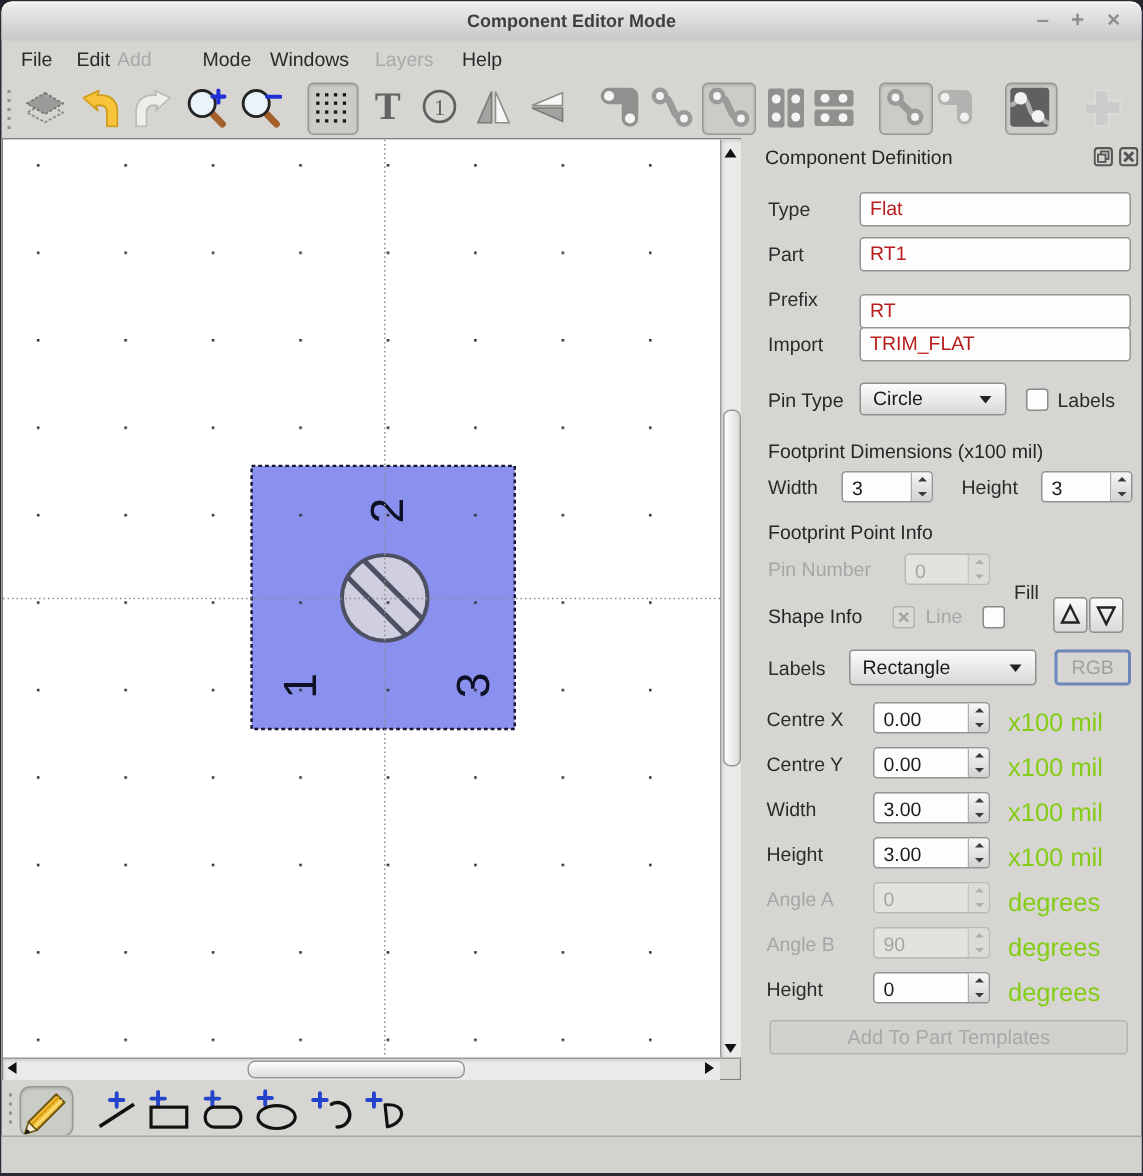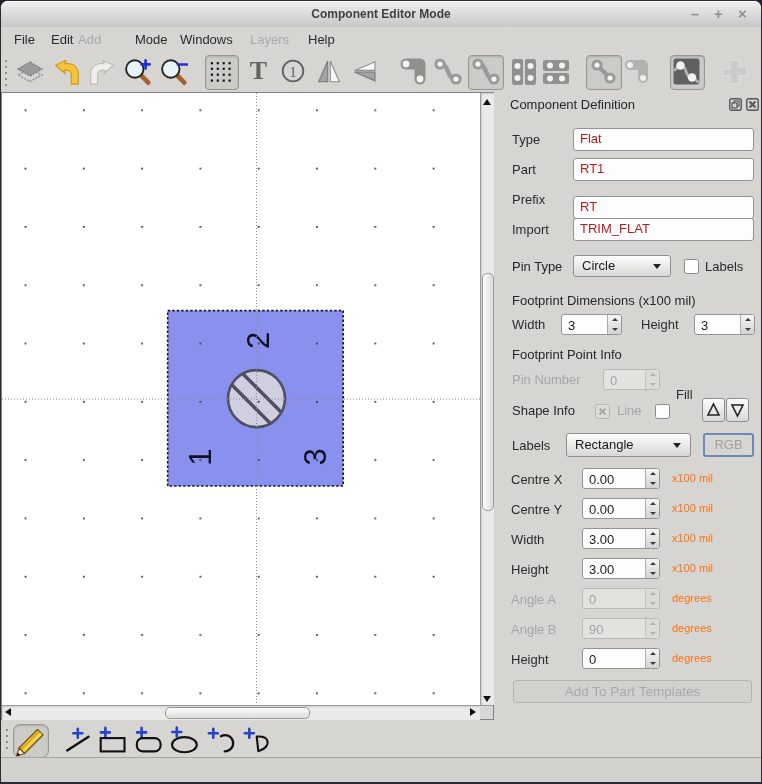--- a/index.html
+++ b/index.html
@@ -49,21 +49,21 @@
       border-right:3px solid transparent;border-top:3.6px solid #3a3a3a;}
   .dis .ua{border-bottom-color:#b0b0ad;}
   .dis .da{border-top-color:#b0b0ad;}
   .combo{position:absolute;background:linear-gradient(#fcfcfc,#d8d8d6);border:1px solid #8f8f8f;
          border-radius:3px;font-size:13px;color:#1a1a1a;text-decoration:underline;}
   .combo span{position:absolute;left:8px;top:50%;transform:translateY(-52%);}
   .combo .ca{position:absolute;right:9px;top:50%;margin-top:-2px;width:0;height:0;
          border-left:4.5px solid transparent;border-right:4.5px solid transparent;border-top:5.5px solid #222;}
   .cb{position:absolute;width:13px;height:13px;background:#fdfdfd;border:1px solid #8a8a8a;border-radius:2.5px;}
   .cb.dis{background:#dcdad7;border-color:#b5b5b2;}
-  .unit{position:absolute;font-size:11px;color:#f97316;}
+  .unit{position:absolute;font-size:17px;color:#84cc16;}
 </style></head>
 <body>
 <div class="win"></div>
 <div class="titlebar"></div>
 <div class="title">Component Editor Mode</div>
 <div class="wbtn" style="left:691px;">–</div>
 <div class="wbtn" style="left:714px;">+</div>
 <div class="wbtn" style="left:738px;">×</div>
 
 <div class="menu" style="left:14px;">File</div>

